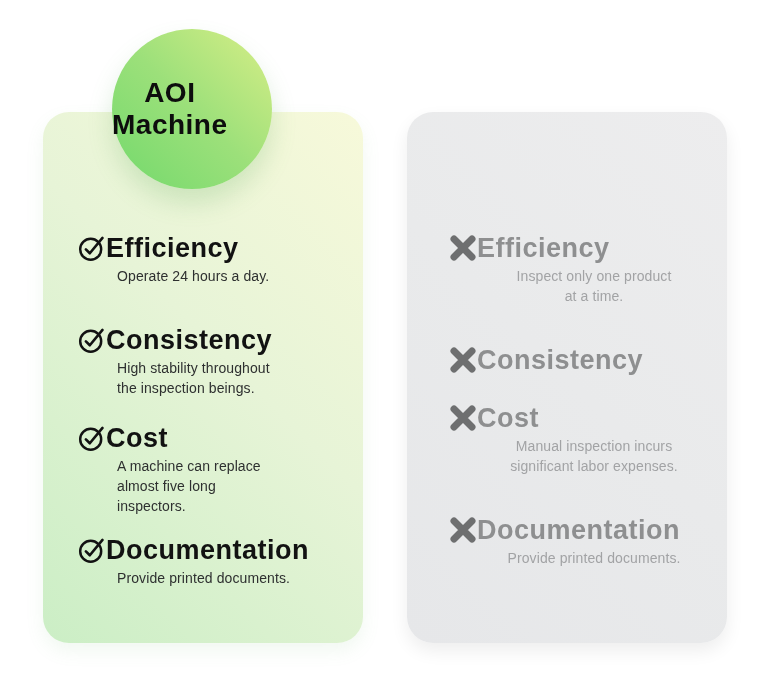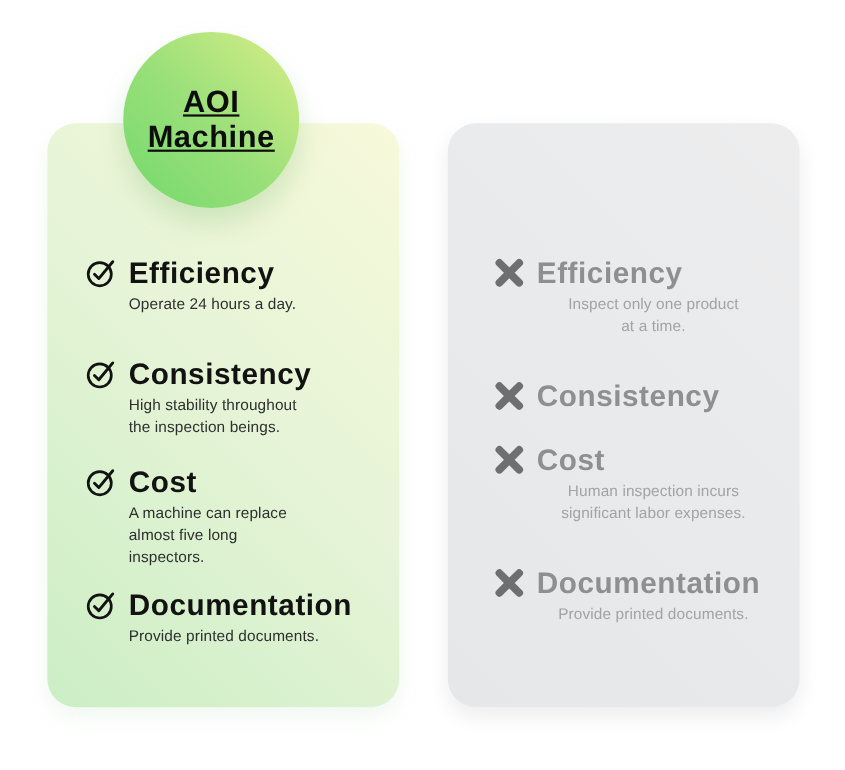--- a/index.html
+++ b/index.html
@@ -30,25 +30,24 @@
     background: linear-gradient(225deg, #ededee 0%, #e9eaeb 50%, #e6e7e9 100%);
     padding-left: 42px;
     box-shadow: 0 8px 18px rgba(0, 0, 0, 0.07);
   }
 
   
   .badge {
     position: absolute;
     width: 160px; height: 160px;
     border-radius: 50%;
-    display: flex; align-items: center; justify-content: center;
+    display: flex; align-items: center; 
     text-align: center;
     font-weight: 700;
     z-index: 2;
-    text-decoration: underline;
   }
   .badge.aoi {
     left: 112px; top: 29px;
     background: linear-gradient(45deg, #72d96c 0%, #9ce07a 50%, #d8ee87 100%);
     box-shadow: 0 14px 24px rgba(90, 170, 90, 0.22);
     color: #0d0d0d;
     font-size: 28px;
     line-height: 1.16;
     letter-spacing: 0.5px;
   }
@@ -64,21 +63,21 @@
   .badge-label { white-space: pre-line; }
 
   
   .item { display: block; }
   .card .item:nth-of-type(1) { margin-top: 118px; }
   .card .item:nth-of-type(2) { margin-top: 36px; }
   .card .item:nth-of-type(3) { margin-top: 22px; }
   .card.left  .item:nth-of-type(4) { margin-top: 16px; }
   .card.right .item:nth-of-type(4) { margin-top: 36px; }
 
-  .item-head { display: flex; align-items: center; gap: 11px; }
+  .item-head { display: flex; align-items: center; }
   .item-icon { width: 28px; height: 28px; flex: 0 0 28px; display: block; }
   .item-title {
     font-weight: 700;
     font-size: 27px;
     line-height: 36px;
     letter-spacing: 0.5px;
   }
   .card.left  .item-title { color: #121212; }
   .card.right .item-title { color: #8e8f90; }
 
@@ -171,21 +170,21 @@
       </div>
     </div>
 
     <div class="item">
       <div class="item-head">
         <svg class="item-icon" viewBox="0 0 28 28" fill="none">
           <path d="M5 5 L23 23 M23 5 L5 23" stroke="#6e6f70" stroke-width="7" stroke-linecap="round"></path>
         </svg>
         <span class="item-title">Cost</span>
       </div>
-      <div class="item-desc">Human inspection incurs
+      <div class="item-desc">Manual inspection incurs
 significant labor expenses.</div>
     </div>
 
     <div class="item">
       <div class="item-head">
         <svg class="item-icon" viewBox="0 0 28 28" fill="none">
           <path d="M5 5 L23 23 M23 5 L5 23" stroke="#6e6f70" stroke-width="7" stroke-linecap="round"></path>
         </svg>
         <span class="item-title">Documentation</span>
       </div>

